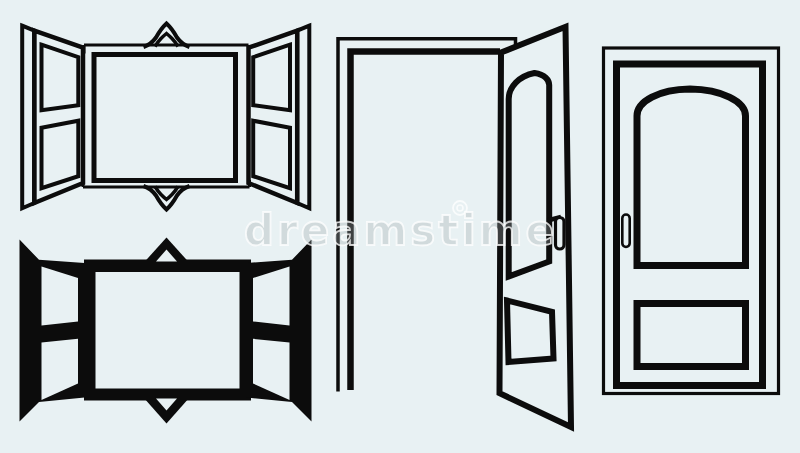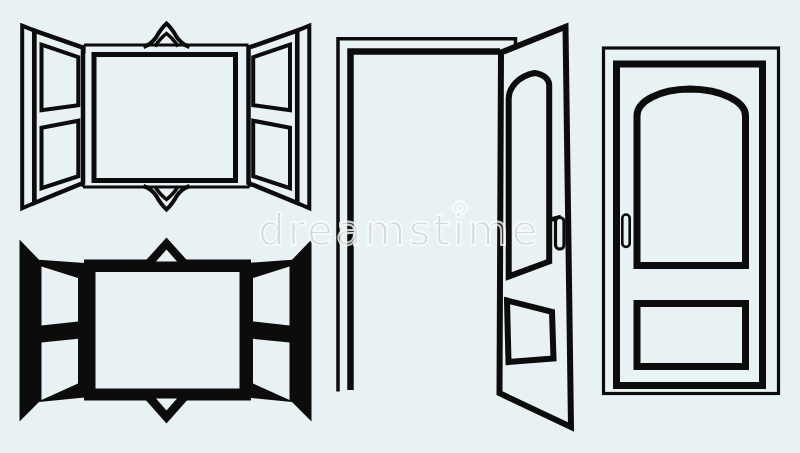--- a/index.html
+++ b/index.html
@@ -7,23 +7,23 @@
     position:relative;
     width:800px;height:453px;
     background:var(--bg,#e8f1f3);
     overflow:hidden;
     font-family:"DejaVu Sans", sans-serif;
   }
   .art{position:absolute;left:0;top:0;}
   .art path,.art rect,.art polyline{vector-effect:none;}
   .watermark{
     position:absolute;
-    left:258px;top:210px;
+    left:244px;top:210px;
     font-size:42px;
-    font-weight:normal;
+    font-weight:bold;
     letter-spacing:3px;
     line-height:42px;
     color:rgba(255,255,255,0.10);
     -webkit-text-stroke:1.8px rgba(255,255,255,0.78);
     text-shadow:0 0 1px rgba(120,135,140,0.25);
     white-space:nowrap;
     pointer-events:none;
     user-select:none;
   }
   .wm-spiral{

